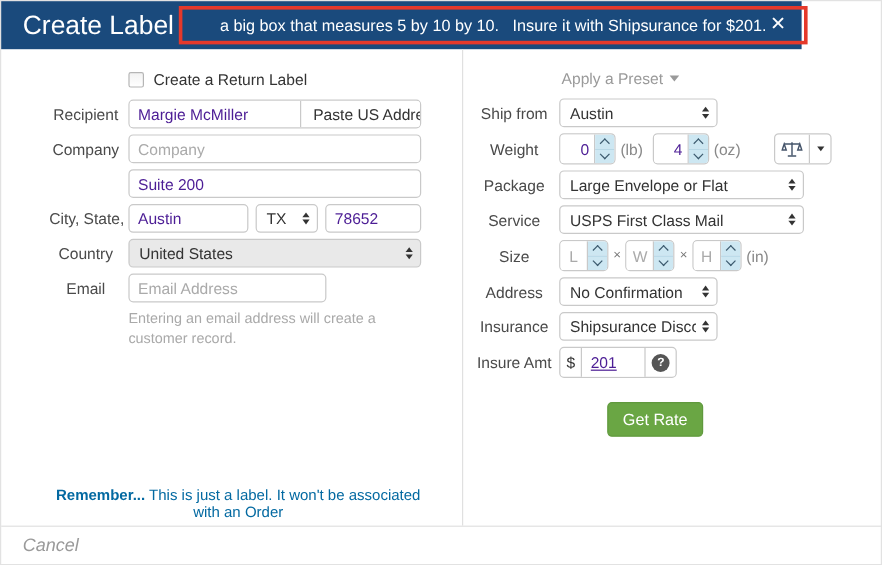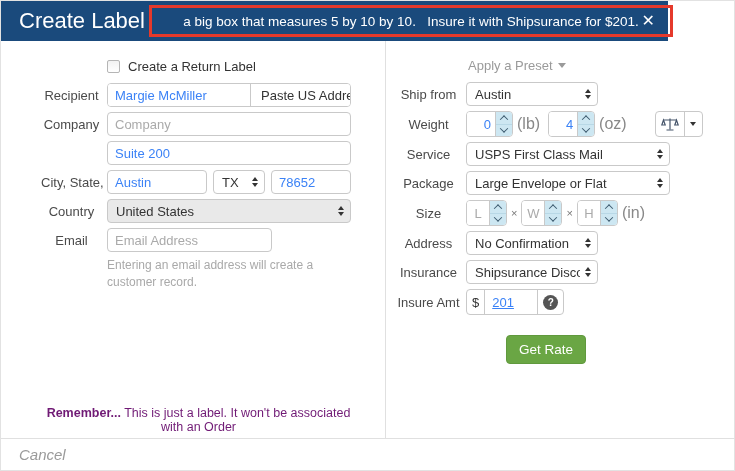--- a/index.html
+++ b/index.html
@@ -21,21 +21,21 @@
   .col-divider { position:absolute; left:384px; top:40px; width:1px; height:397px; background:#e0e0e0; }
   .footer-divider { position:absolute; left:0; top:437px; width:735px; height:1px; background:#e0e0e0; }
   .left-col  { position:absolute; left:40px;  top:56px; width:312px; }
   .right-col { position:absolute; left:395px; top:56px; width:330px; }
 
   .row { display:flex; align-items:center; margin-bottom:5px; min-height:24px; }
   .lbl { font-size:13px; color:#4a4a4a; text-align:center; padding-right:5px; white-space:nowrap; }
   .left-col  .lbl { width:66px; flex:none; }
   .right-col .lbl { width:70px; flex:none; }
 
-  input, .fake-input { font-family:"Liberation Sans","DejaVu Sans",sans-serif; font-size:13px; color:#3b82f6; }
+  input, .fake-input { font-family:"Liberation Sans","DejaVu Sans",sans-serif; font-size:13px; color:#4c1d95; }
   input { border:1px solid #c9c9c9; border-radius:4px; height:24px; padding:0 7px; outline:none; }
   input::placeholder { color:#aaa; }
 
   
   .igroup { display:flex; border:1px solid #c9c9c9; border-radius:4px; height:24px; overflow:hidden; }
   .igroup input { border:none; border-radius:0; height:22px; }
   .igroup .seg-btn { border-left:1px solid #c9c9c9; background:#fff; font-size:13px; color:#333;
     display:flex; align-items:center; justify-content:center; cursor:pointer; white-space:nowrap; padding:0 10px; }
 
   
@@ -51,21 +51,21 @@
 
   
   .spinner { display:flex; border:1px solid #c9c9c9; border-radius:4px; height:26px; overflow:hidden; background:#fff; }
   .spinner input { border:none; border-radius:0; height:24px; text-align:right; padding:0 4px; }
   .spin-btns { width:17px; flex:none; display:flex; flex-direction:column; border-left:1px solid #c9c9c9; }
   .spin-btn { flex:1; background:#cde7f2; display:flex; align-items:center; justify-content:center; cursor:pointer; }
   .spin-btn + .spin-btn { border-top:1px solid #b8d8e6; }
   .chev { width:6px; height:6px; border-left:1.5px solid #3c5a6e; border-top:1.5px solid #3c5a6e; }
   .chev.up { transform:rotate(45deg) translate(1px,1px); }
   .chev.down { transform:rotate(225deg) translate(1px,1px); }
-  .unit { font-size:16px; color:#888; margin:0 8px 0 4px; }
+  .unit { font-size:13px; color:#888; margin:0 8px 0 4px; }
   .times { font-size:11px; color:#777; margin:0 4px; }
 
   
   .scale-btn { display:flex; border:1px solid #c9c9c9; border-radius:4px; height:26px; overflow:hidden;
     margin-left:20px; cursor:pointer; background:#fff; }
   .scale-seg { width:28px; display:flex; align-items:center; justify-content:center; }
   .scale-dd  { width:18px; border-left:1px solid #c9c9c9; display:flex; align-items:center; justify-content:center; }
 
   
   .amt-group { display:flex; align-items:center; border:1px solid #c9c9c9; border-radius:4px; height:26px; overflow:hidden; background:#fff; }
@@ -84,21 +84,21 @@
   .preset .tri-dd { width:0; height:0; border-left:4px solid transparent; border-right:4px solid transparent;
     border-top:5px solid #9a9a9a; margin-left:5px; }
 
   .help-text { font-size:12px; color:#a9a9a9; margin-left:66px; width:252px; line-height:1.45; margin-top:3px; }
 
   .get-rate { margin:15px 0 0 110px; background:#6aa644; border:1px solid #60993d; color:#fff;
     font-size:13.5px; padding:6px 12px; border-radius:4px; cursor:pointer;
     font-family:"Liberation Sans","DejaVu Sans",sans-serif; }
 
   .reminder { position:absolute; left:40px; top:405px; width:315px; text-align:center;
-    font-size:12.5px; color:#701a75; }
+    font-size:12.5px; color:#0369a1; }
   .reminder b { font-weight:bold; }
 
   .cancel { position:absolute; left:18px; top:445px; font-size:15px; color:#9a9a9a; cursor:pointer;font-style:italic; }
 </style>
 </head>
 <body>
 
 <div class="dialog">
 
   <div class="hdr">
@@ -230,34 +230,34 @@
             <path d="M15.5 3 L13.8 8 L17.2 8 Z"></path>
           </svg>
         </span>
         <span class="scale-dd">
             <span class="tri-down" style="border-top-color:#333;"></span>
           </span>
       </div>
     </div>
 
     <div class="row">
+      <span class="lbl">Package</span>
+      <div class="select" style="width:204px;">
+        <span class="stext">Large Envelope or Flat</span>
+        <span class="updown">
+            <span class="tri-up"></span>
+            <span class="tri-down"></span>
+          </span>
+      </div>
+    </div>
+
+    <div class="row">
       <span class="lbl">Service</span>
       <div class="select" style="width:204px;">
         <span class="stext">USPS First Class Mail</span>
-        <span class="updown">
-            <span class="tri-up"></span>
-            <span class="tri-down"></span>
-          </span>
-      </div>
-    </div>
-
-    <div class="row">
-      <span class="lbl">Package</span>
-      <div class="select" style="width:204px;">
-        <span class="stext">Large Envelope or Flat</span>
         <span class="updown">
             <span class="tri-up"></span>
             <span class="tri-down"></span>
           </span>
       </div>
     </div>
 
     <div class="row">
       <span class="lbl">Size</span>
       <div class="spinner">

